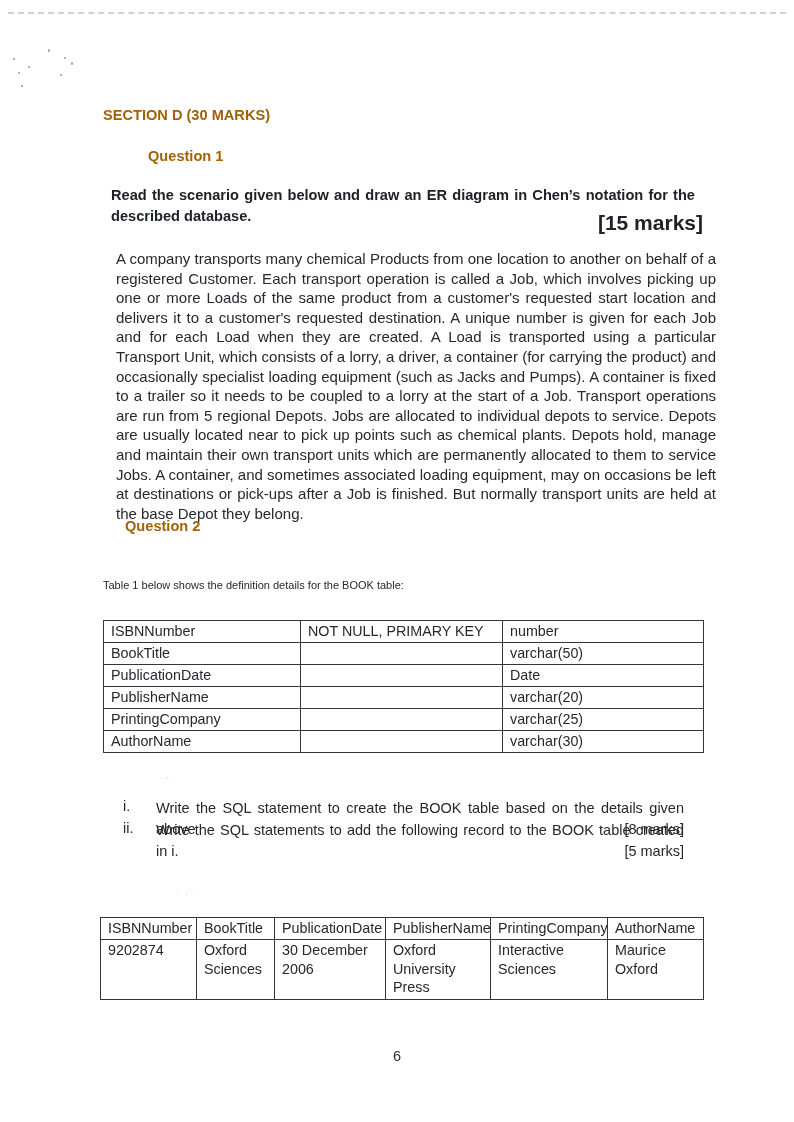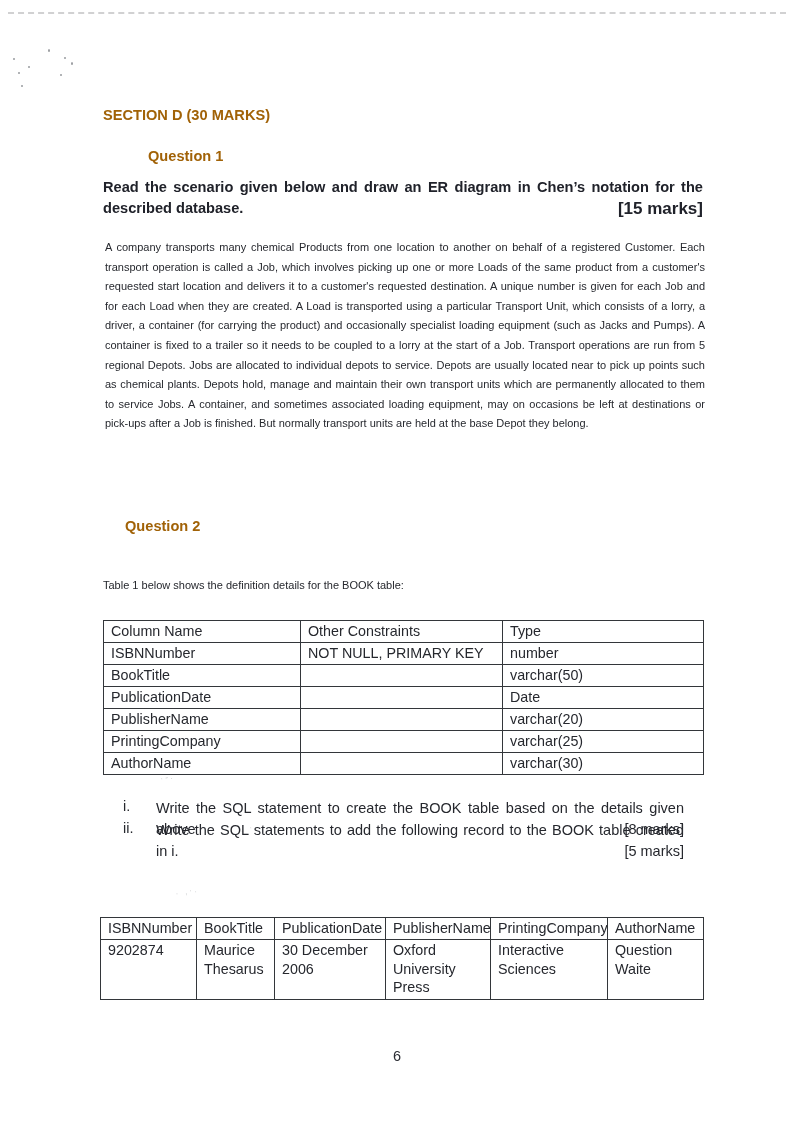--- a/index.html
+++ b/index.html
@@ -23,30 +23,30 @@
   .content{position:absolute;left:103px;width:600px;}
 
   .h-bold{font-weight:bold;font-size:14.6px;color:#a16207;}
   .section-title{top:107px;}
   .q1-heading{top:148px;margin-left:45px;}
   .q2-heading{top:518px;margin-left:22px;}
 
   .instruction-wrap{top:177px;position:absolute;}
   .instruction-text{
     font-weight:bold;font-size:14.6px;line-height:21px;
-    text-align:justify;margin:0;color:#20222a;
+    text-align:justify;margin:8px;color:#20222a;
   }
   .marks{
     position:absolute;right:0;bottom:0;
-    font-weight:bold;font-size:17px;color:#20222a;
+    font-weight:bold;font-size:21px;color:#20222a;
     background:#ffffff;
   }
   .scenario{
     top:236px;position:absolute;
-    font-size:11px;line-height:19.6px;text-align:justify;margin:2px;
+    font-size:15px;line-height:19.6px;text-align:justify;margin:13px;
   }
   .caption{top:579px;font-size:11px;}
 
   table{border-collapse:collapse;table-layout:fixed;}
   .tbl1{position:absolute;top:620px;left:103px;width:601px;}
   .tbl2{position:absolute;top:917px;left:100px;width:604px;}
   td,th{
     border:1.6px solid #33363a;
     font-size:14.3px;font-weight:normal;text-align:left;
     padding:1px 6px 2px 7px;vertical-align:top;color:#26282e;
@@ -104,25 +104,20 @@
   <div class="content h-bold q2-heading">Question 2</div>
   <div class="content caption" style="top:579px;">Table 1 below shows the definition details for the BOOK table:</div>
 
   <table class="tbl1">
     <colgroup>
         <col style="width:197px;">
         <col style="width:202px;">
         <col style="width:201px;">
       </colgroup>
     <tbody>
-        <tr>
-      <th>Column Name</th>
-      <th>Other Constraints</th>
-      <th>Type</th>
-    </tr>
     <tr>
       <td>ISBNNumber</td>
       <td>NOT NULL, PRIMARY KEY</td>
       <td>number</td>
     </tr>
     <tr>
       <td>BookTitle</td>
       <td></td>
       <td>varchar(50)</td>
     </tr>
@@ -178,24 +173,24 @@
         <tr class="hdr">
       <td>ISBNNumber</td>
       <td>BookTitle</td>
       <td>PublicationDate</td>
       <td>PublisherName</td>
       <td>PrintingCompany</td>
       <td>AuthorName</td>
     </tr>
     <tr class="rec">
       <td>9202874</td>
-      <td>Maurice Thesarus</td>
+      <td>Oxford Sciences</td>
       <td>30 December 2006</td>
       <td>Oxford University Press</td>
       <td>Interactive Sciences</td>
-      <td>Question Waite</td>
+      <td>Maurice Oxford</td>
     </tr>
   </tbody>
     </table>
 
   <div class="page-number">6</div>
 
 </div>
 
 </body></html>

